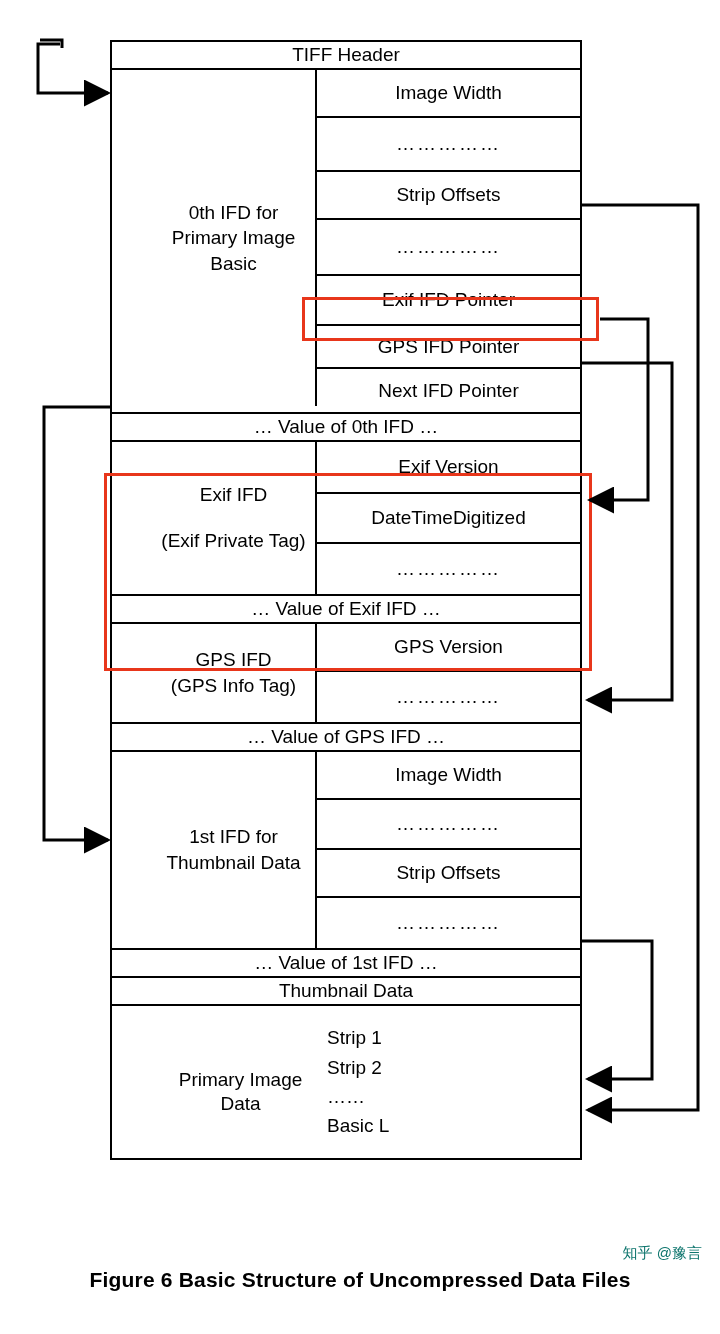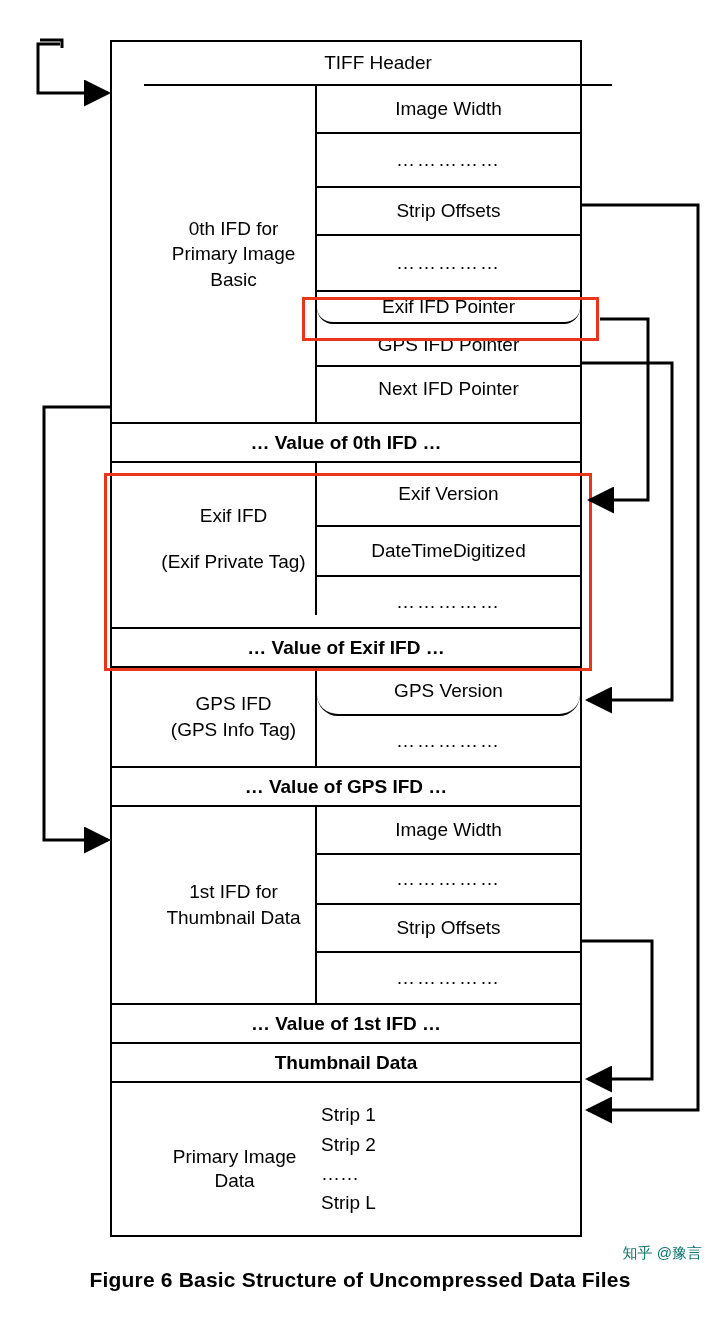--- a/index.html
+++ b/index.html
@@ -43,22 +43,22 @@
   .left{
     width:205px;
     border-right:2px solid #000;
     flex:0 0 205px;
     flex-direction:column;
     padding-left:44px;
   }
   .left.noborder{border-right:none;}
   .right{flex:1 1 auto;}
   .full{width:100%;}
-  .h46{height:44px;margin-left:32px;}
-  .h44{height:39px;font-weight:bold;}
+  .h46{height:28px;}
+  .h44{height:28px;}
   .dots{letter-spacing:2px;}
   .stack{
     display:flex;
     flex-direction:column;
     align-items:center;
     justify-content:center;
   }
   .stack div{line-height:1.35;}
   
   .grouprow{display:flex;width:100%;box-sizing:border-box;border-bottom:2px solid #000;}
@@ -114,53 +114,53 @@
       <div class="cell left stack" style="height:336px;">
         <div>0th IFD for</div>
         <div>Primary Image</div>
         <div>Basic</div>
       </div>
       <div class="subcol">
         <div class="subrow" style="height:48px;">Image Width</div>
         <div class="subrow dots" style="height:54px;">……………</div>
         <div class="subrow" style="height:48px;">Strip Offsets</div>
         <div class="subrow dots" style="height:56px;">……………</div>
-        <div class="subrow" style="height:32px;border-radius:16px;">Exif IFD Pointer</div>
+        <div class="subrow" style="height:50px;">Exif IFD Pointer</div>
         <div class="subrow" style="height:43px;">GPS IFD Pointer</div>
         <div class="subrow" style="height:43px;">Next IFD Pointer</div>
       </div>
     </div>
 
     <div class="row h44">
       <div class="cell full">… Value of 0th IFD …</div>
     </div>
 
     <div class="grouprow">
       <div class="cell left stack" style="height:152px;gap:20px;">
         <div>Exif IFD</div>
         <div>(Exif Private Tag)</div>
       </div>
       <div class="subcol">
-        <div class="subrow" style="height:64px;">Exif Version</div>
+        <div class="subrow" style="height:52px;">Exif Version</div>
         <div class="subrow" style="height:50px;">DateTimeDigitized</div>
         <div class="subrow dots" style="height:50px;">……………</div>
       </div>
     </div>
 
     <div class="row h44">
       <div class="cell full">… Value of Exif IFD …</div>
     </div>
 
     <div class="grouprow">
       <div class="cell left stack" style="height:98px;">
         <div>GPS IFD</div>
         <div>(GPS Info Tag)</div>
       </div>
       <div class="subcol">
-        <div class="subrow" style="height:48px;border-radius:21px;">GPS Version</div>
+        <div class="subrow" style="height:48px;">GPS Version</div>
         <div class="subrow dots" style="height:50px;">……………</div>
       </div>
     </div>
 
     <div class="row h44">
       <div class="cell full">… Value of GPS IFD …</div>
     </div>
 
     <div class="grouprow">
       <div class="cell left stack" style="height:196px;">
@@ -177,26 +177,26 @@
 
     <div class="row h44">
       <div class="cell full">… Value of 1st IFD …</div>
     </div>
 
     <div class="row h44">
       <div class="cell full">Thumbnail  Data</div>
     </div>
 
     <div class="row" style="height:152px;">
-      <div class="cell left noborder" style="height:152px;align-items:flex-start;padding-top:20px;justify-content:center;">Primary Image Data</div>
+      <div class="cell left noborder" style="height:152px;align-items:flex-start;padding-top:20px;justify-content:center;margin-left:6px;">Primary Image Data</div>
       <div class="cell right strip-block">
         <div>Strip 1</div>
         <div>Strip 2</div>
         <div>……</div>
-        <div>Strip L</div>
+        <div>Basic L</div>
       </div>
     </div>
 
   </div>
 
   <div class="hl" style="left:302px;top:297px;width:297px;height:44px;"></div>
   <div class="hl" style="left:104px;top:473px;width:488px;height:198px;"></div>
 
   <svg class="arrows" viewBox="0 0 720 1334">
     <defs>

